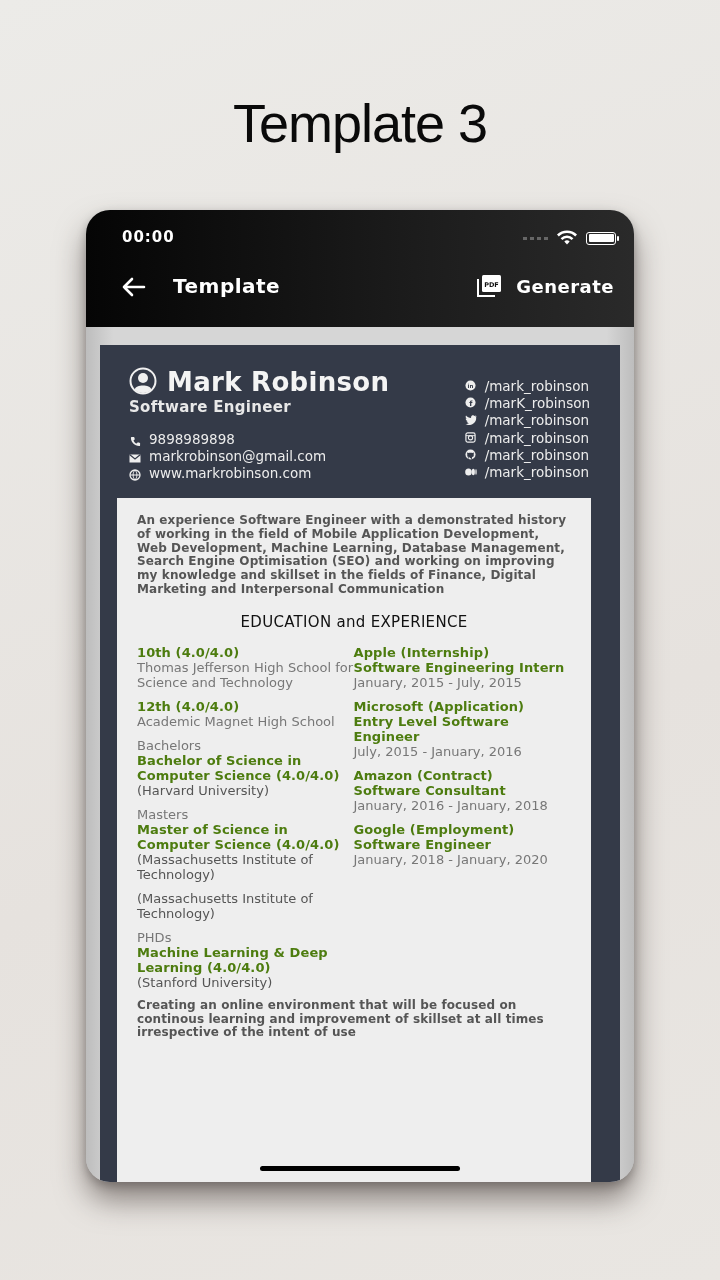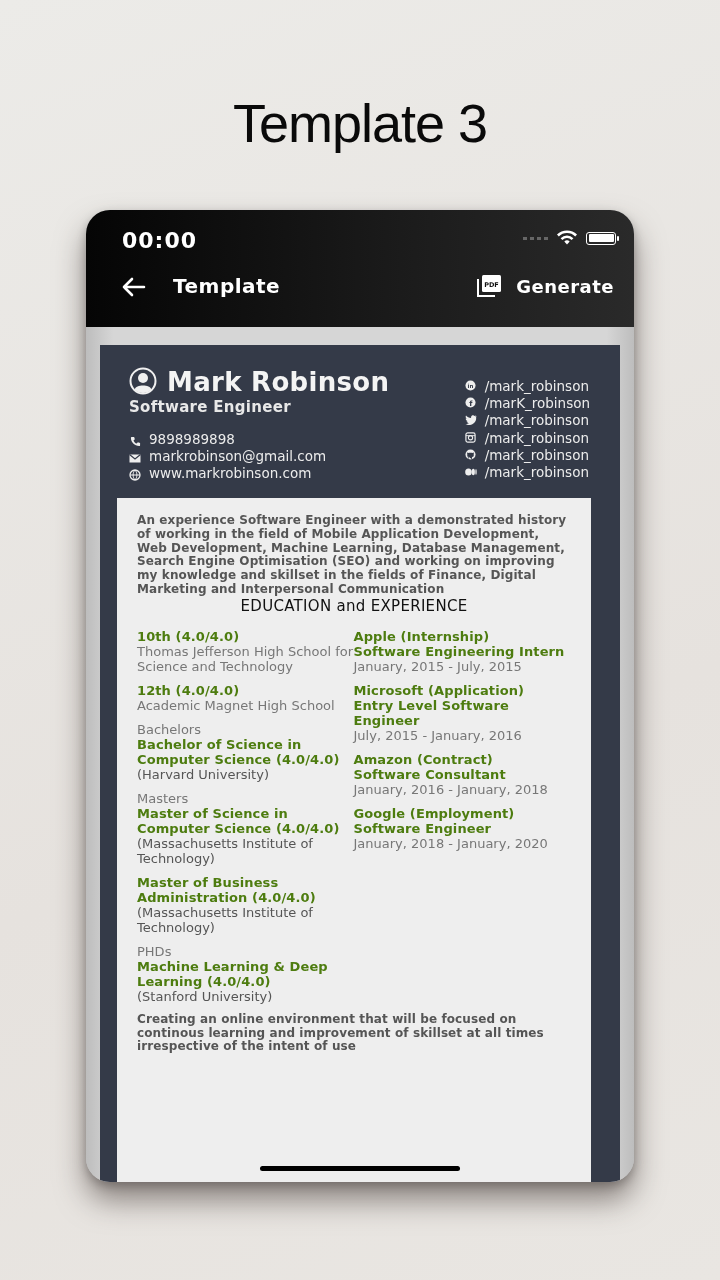--- a/index.html
+++ b/index.html
@@ -19,21 +19,21 @@
     border-radius: 24px; overflow: hidden;
     background: #c8c8c8;
     box-shadow: 0 18px 30px rgba(60,50,45,0.55), 0 4px 10px rgba(0,0,0,0.25);
   }
   .appbar {
     position: absolute; left: 0; top: 0; width: 548px; height: 117px;
     background: linear-gradient(90deg, #050505 0%, #1c1c1c 60%, #2a2a2a 100%);
     color: #fff;
   }
   .status-time {
-    position: absolute; left: 36px; top: 18px; font-size: 22px;
+    position: absolute; left: 36px; top: 18px; font-size: 15px;
     font-family: "DejaVu Sans", sans-serif; letter-spacing: 1px; font-weight: bold;
   }
   .status-icons { position: absolute; right: 18px; top: 20px; display: flex; align-items: center; gap: 8px; }
   .signal-dots { display: flex; gap: 3px; }
   .signal-dots span { width: 4px; height: 3px; background: #666; display: block; }
   .battery {
     width: 30px; height: 13px; border: 1.5px solid #fff; border-radius: 3px; padding: 1.5px; position: relative;
   }
   .battery::after { content: ""; position: absolute; right: -4px; top: 3px; width: 2px; height: 5px; background: #fff; border-radius: 1px; }
   .battery-fill { width: 100%; height: 100%; background: #fff; border-radius: 1px; }
@@ -60,21 +60,21 @@
   .contact .ic { width: 12px; height: 12px; display: flex; align-items: center; justify-content: center; }
   .socials { position: absolute; right: 30px; top: 32px; }
   .social { display: flex; align-items: center; gap: 8px; height: 17.3px; font-size: 13.5px; color: #ececec; }
   .social .ic { width: 12px; height: 12px; display: flex; align-items: center; justify-content: center; }
 
   .body {
     position: absolute; left: 17px; top: 153px; width: 474px; height: 700px;
     background: #eeeeee; padding: 16px 20px 0 20px;
   }
   .summary { font-size: 12px; font-weight: bold; color: #555; line-height: 13.8px; letter-spacing: 0.1px; }
-  .section-title { text-align: center; font-size: 15px; color: #111; margin-bottom: 14px; letter-spacing: 0.3px; }
+  .section-title { text-align: center; font-size: 15px; color: #111; margin-top: 16px; margin-bottom: 14px; letter-spacing: 0.3px; }
   .columns { display: flex; gap: 0; }
   .col-left { width: 229px; }
   .col-right { width: 230px; }
   .entry { margin-bottom: 9px; }
   .small-label { font-size: 13px; color: #777; line-height: 15px; }
   .bold-line { font-size: 13px; font-weight: bold; color: #4d7c0f; line-height: 15px; letter-spacing: 0.1px; }
   .sub-line { font-size: 13px; color: #555; line-height: 15px; }
   .sub-light { font-size: 13px; color: #777; line-height: 15px; }
   .goals-title { text-align: center; font-size: 15px; color: #111; margin-top: 4px; margin-bottom: 8px; letter-spacing: 0.5px; }
   .home-indicator {
@@ -242,21 +242,20 @@
               <div class="small-label">Bachelors</div>
               <div class="bold-line">Bachelor of Science in Computer Science (4.0/4.0)</div>
               <div class="sub-line">(Harvard University)</div>
             </div>
             <div class="entry">
               <div class="small-label">Masters</div>
               <div class="bold-line">Master of Science in Computer Science (4.0/4.0)</div>
               <div class="sub-line">(Massachusetts Institute of Technology)</div>
             </div>
             <div class="entry">
-              <div class="bold-line">Master of Business Administration (4.0/4.0)</div>
               <div class="sub-line">(Massachusetts Institute of Technology)</div>
             </div>
             <div class="entry">
               <div class="small-label">PHDs</div>
               <div class="bold-line">Machine Learning &amp; Deep Learning (4.0/4.0)</div>
               <div class="sub-line">(Stanford University)</div>
             </div>
           </div>
 
           <div class="col-right">

